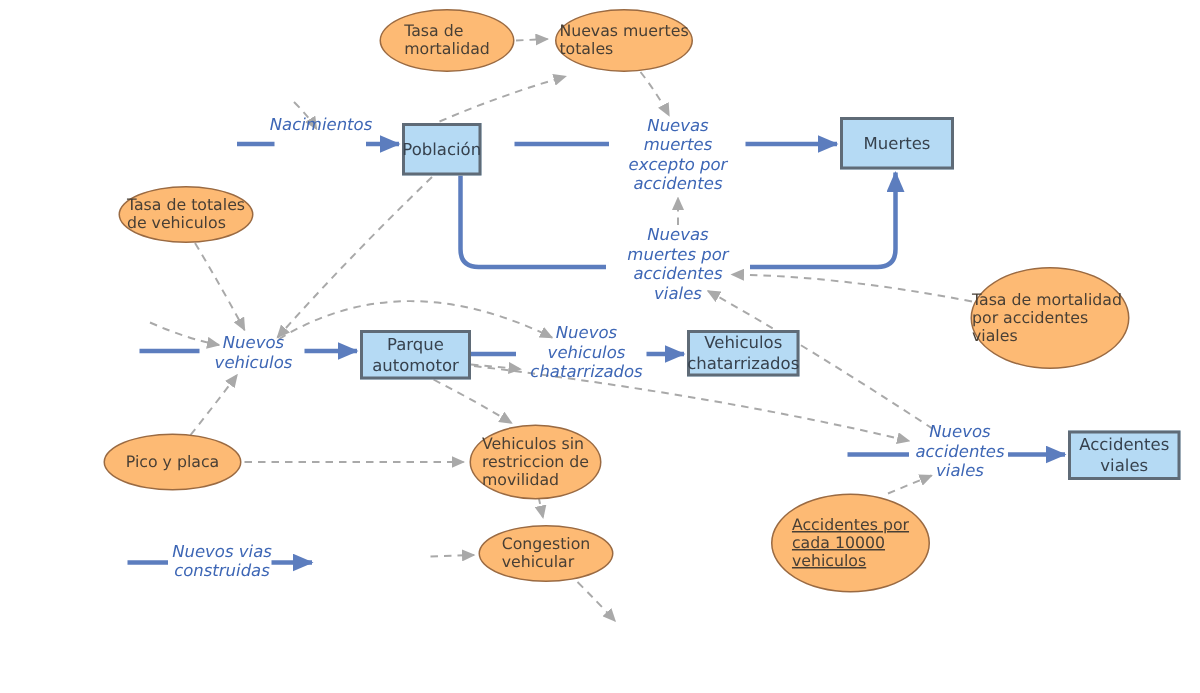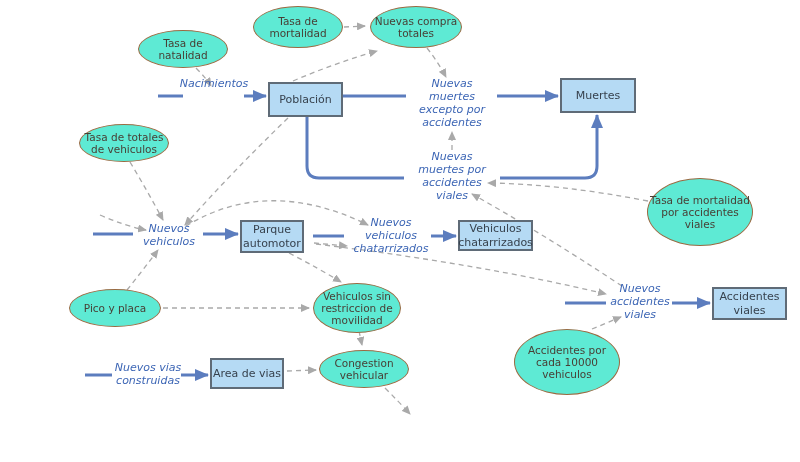--- a/index.html
+++ b/index.html
@@ -9,22 +9,22 @@
   }
   .layer{position:absolute;left:0;top:0;}
   .stock{
     position:absolute;display:flex;align-items:center;justify-content:center;
     background:#b5daf4;border:2px solid #5f6b77;color:#37424e;
     font-size:11px;line-height:1.2;text-align:center;white-space:pre-line;
     box-sizing:border-box;z-index:3;
   }
   .var{
     position:absolute;display:flex;align-items:center;justify-content:center;
-    background:#5eead4;border:1.5px solid #9a6a42;border-radius:50%;
-    color:#483f35;font-size:10.5px;line-height:1.15;text-align:center;
+    background:#fdba74;border:1.5px solid #9a6a42;border-radius:50%;
+    color:#483f35;font-size:10.5px;line-height:1.15;text-align:left;
     white-space:pre-line;box-sizing:border-box;z-index:3;
   }
   .flowlabel{
     position:absolute;transform:translate(-50%,-50%);
     color:#3d66b5;font-size:11px;line-height:1.18;text-align:center;
     white-space:pre-line;z-index:2;font-style:italic;
   }
 </style>
 </head>
 <body>
@@ -75,44 +75,42 @@
       <path d="M316,244 Q480,264 606,294"></path>
       <path d="M359,331 L362,345"></path>
       <path d="M287,371 L316,370"></path>
       <path d="M385,388 Q400,403 410,414"></path>
       <path d="M592,329 L621,317"></path>
       <path d="M622,286 Q540,232 472,194"></path>
       <path d="M648,201 Q560,184 488,183"></path>
     </g>
   </svg>
 
-  <div class="stock" style="left:268px;top:82px;width:75px;height:35px;">Población</div>
+  <div class="stock" style="left:268px;top:82px;width:53px;height:35px;">Población</div>
   <div class="stock" style="left:560px;top:78px;width:76px;height:35px;">Muertes</div>
-  <div class="stock" style="left:240px;top:220px;width:64px;height:33px;">Parque
+  <div class="stock" style="left:240px;top:220px;width:74px;height:33px;">Parque
 automotor</div>
   <div class="stock" style="left:458px;top:220px;width:75px;height:31px;">Vehiculos
 chatarrizados</div>
   <div class="stock" style="left:712px;top:287px;width:75px;height:33px;">Accidentes
 viales</div>
-  <div class="stock" style="left:210px;top:358px;width:74px;height:31px;">Area de vias</div>
 
-  <div class="var" style="left:138px;top:30px;width:90px;height:38px;">Tasa de natalidad</div>
   <div class="var" style="left:253px;top:6px;width:90px;height:42px;">Tasa de
 mortalidad</div>
-  <div class="var" style="left:370px;top:6px;width:92px;height:42px;">Nuevas compra
+  <div class="var" style="left:370px;top:6px;width:92px;height:42px;">Nuevas muertes
 totales</div>
   <div class="var" style="left:79px;top:124px;width:90px;height:38px;">Tasa de totales
 de vehiculos</div>
   <div class="var" style="left:69px;top:289px;width:92px;height:38px;">Pico y placa</div>
   <div class="var" style="left:319px;top:350px;width:90px;height:38px;">Congestion
 vehicular</div>
   <div class="var" style="left:313px;top:283px;width:88px;height:50px;">Vehiculos sin
 restriccion de
 movilidad</div>
-  <div class="var" style="left:514px;top:329px;width:106px;height:66px;">Accidentes por
+  <div class="var" style="left:514px;top:329px;width:106px;height:66px;text-decoration:underline;">Accidentes por
 cada 10000
 vehiculos</div>
   <div class="var" style="left:647px;top:178px;width:106px;height:68px;">Tasa de mortalidad
 por accidentes viales</div>
 
   <div class="flowlabel" style="left:214px;top:84px;">Nacimientos</div>
   <div class="flowlabel" style="left:452px;top:104px;">Nuevas
 muertes
 excepto por
 accidentes</div>

